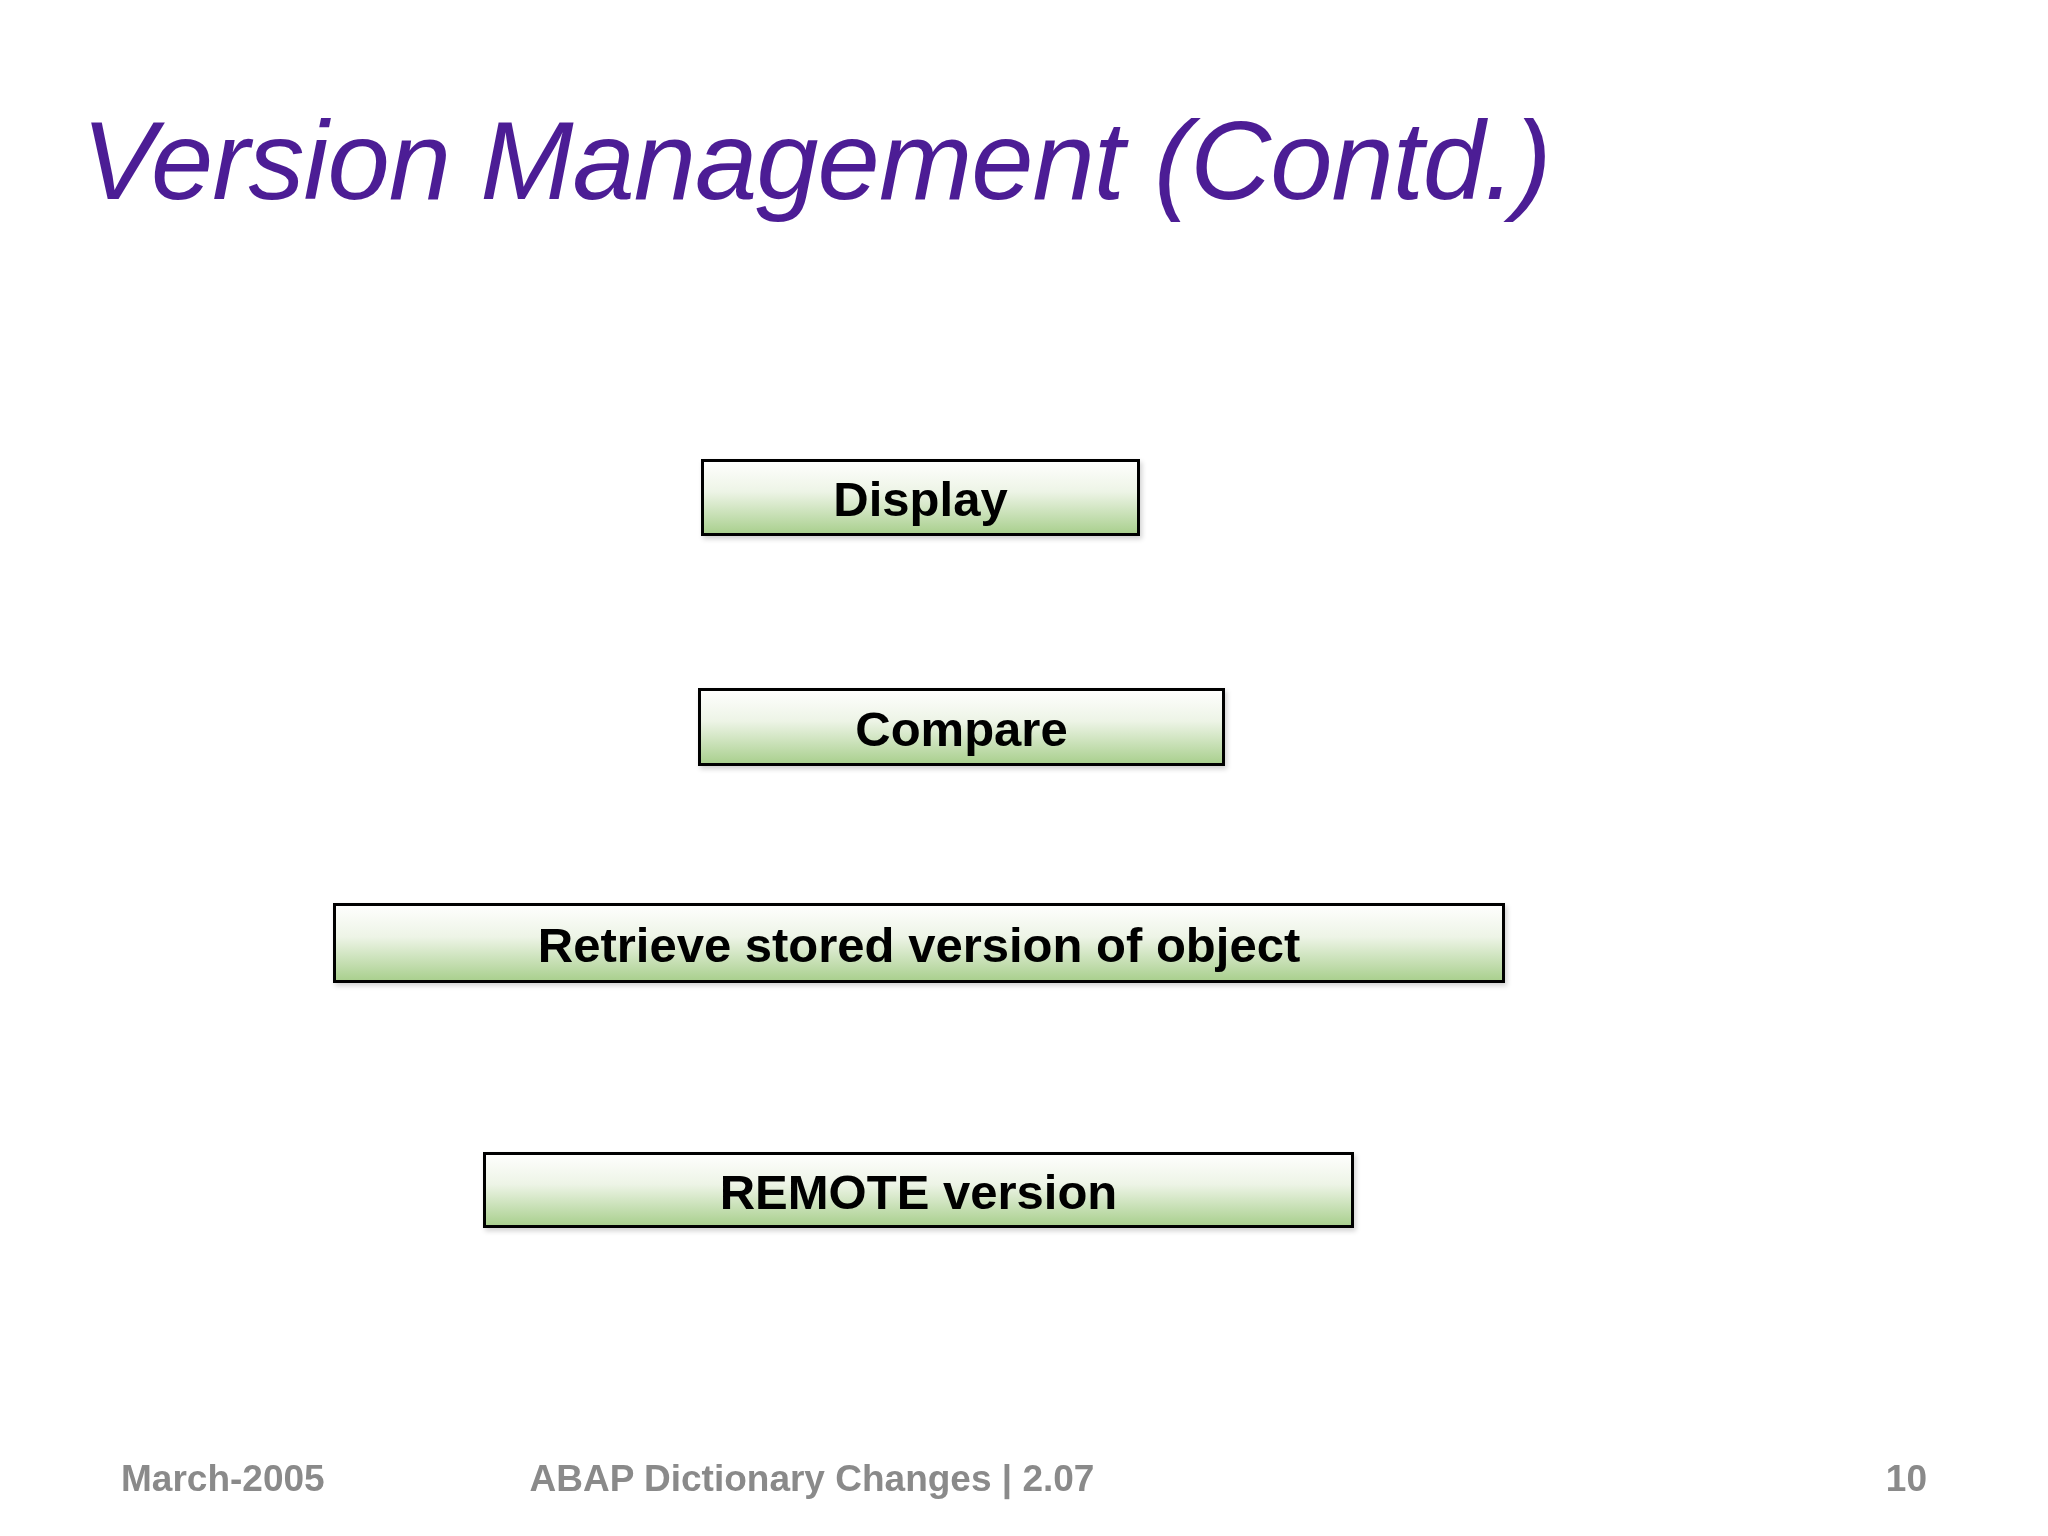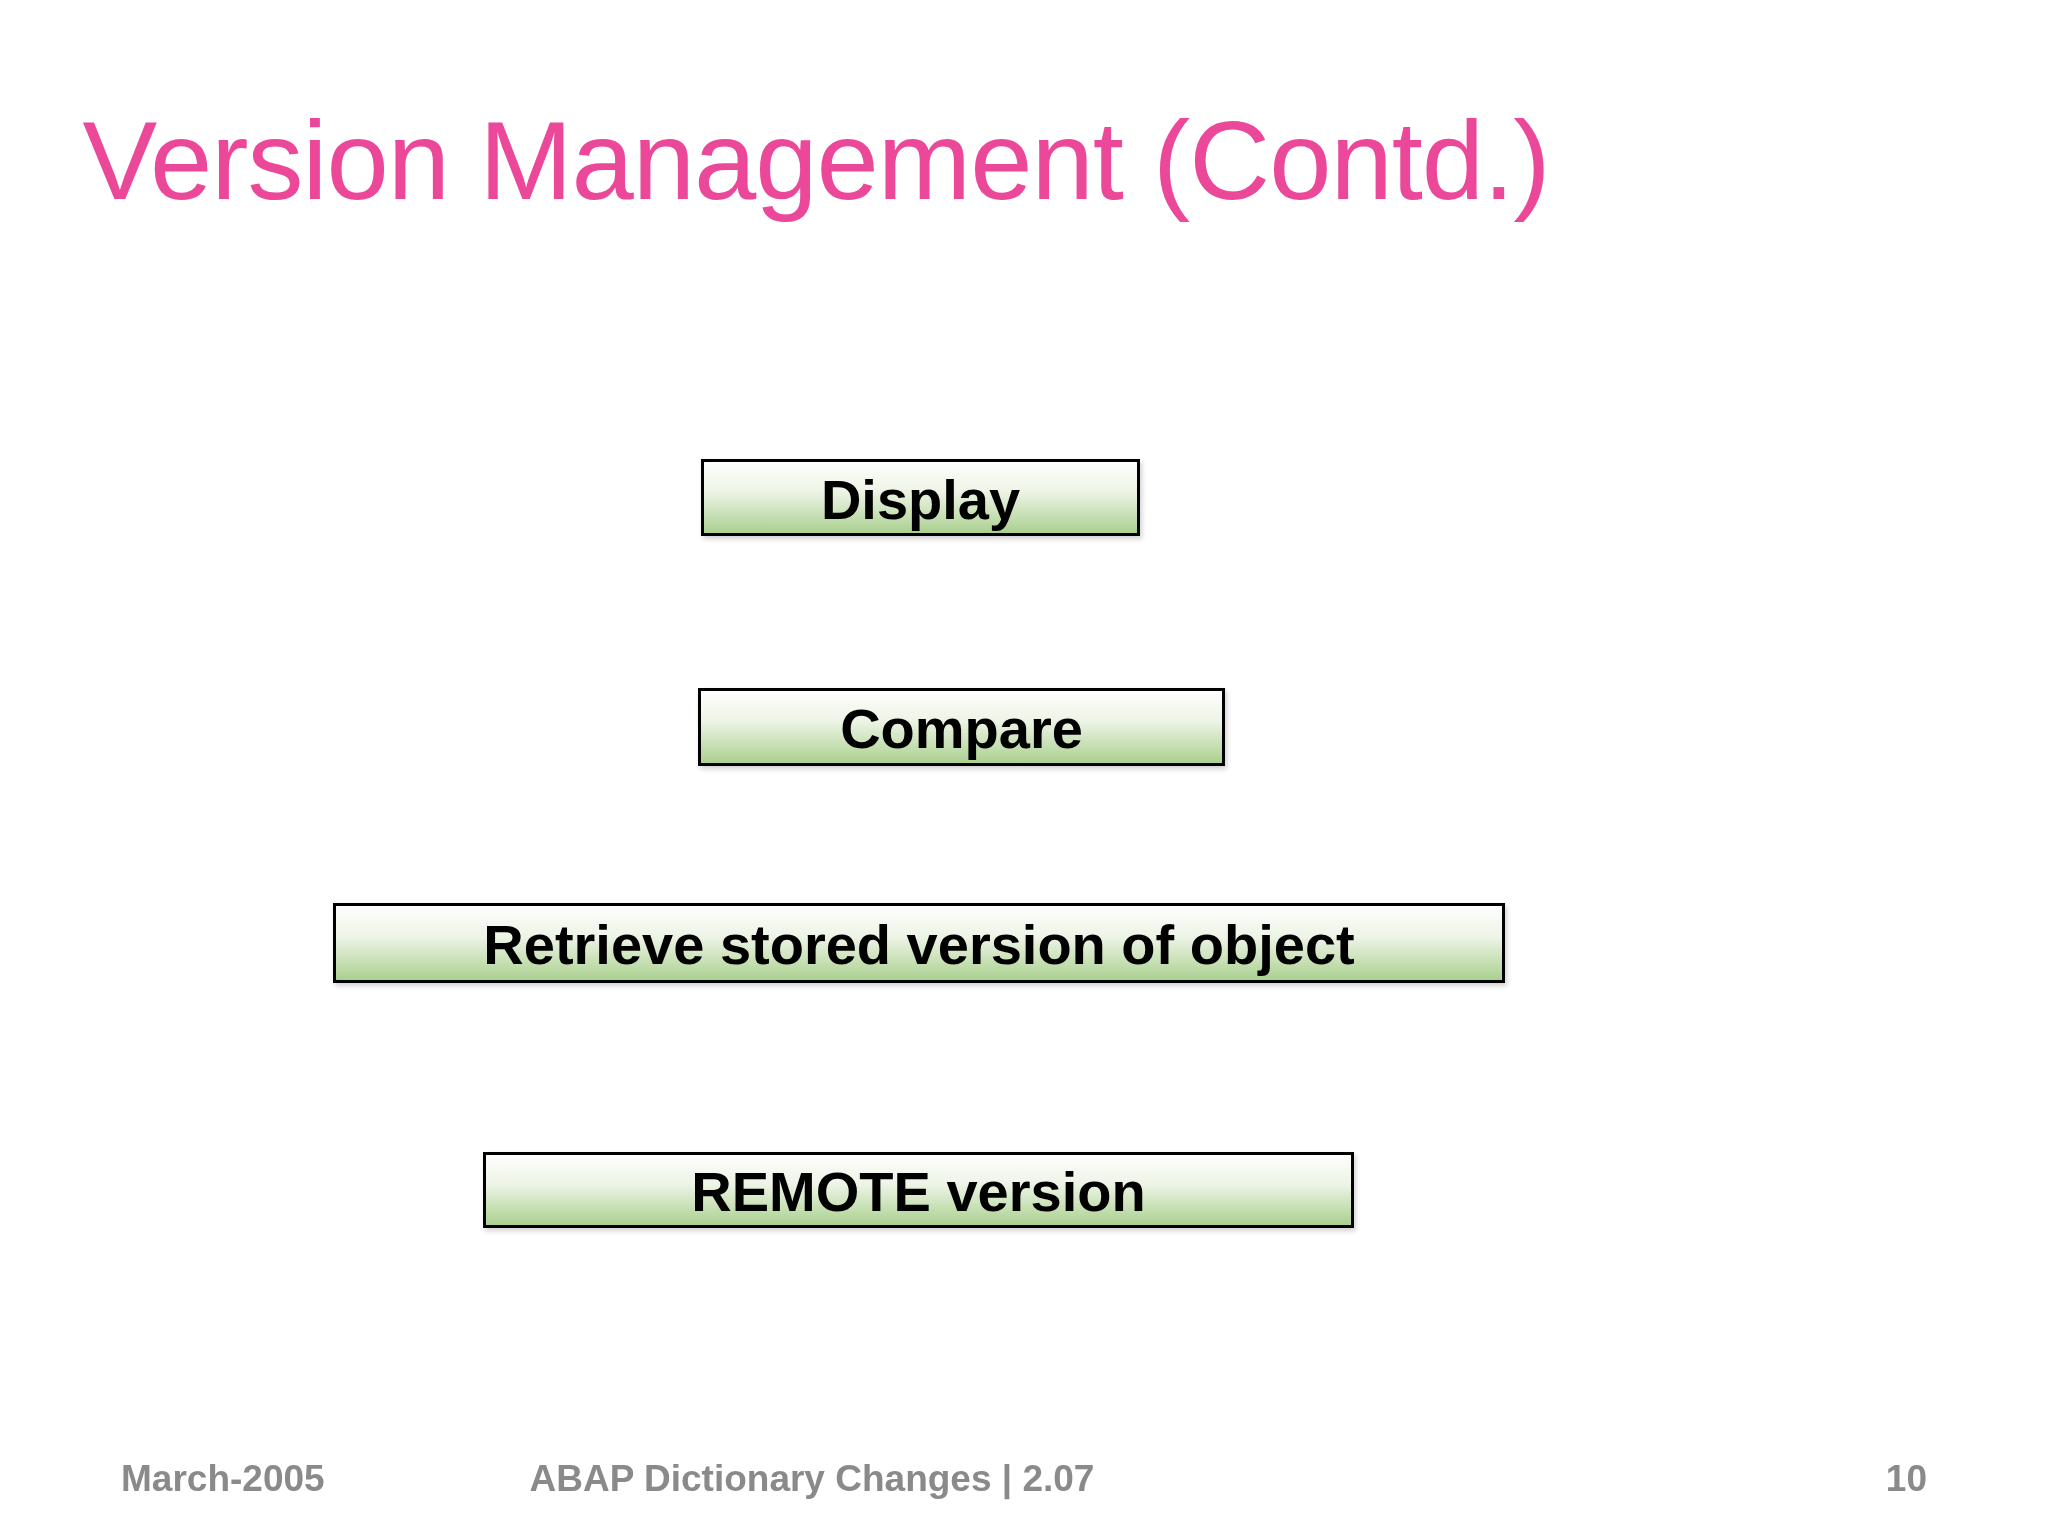--- a/index.html
+++ b/index.html
@@ -19,40 +19,41 @@
     position: absolute;
     top: 96px;
     left: 0;
     width: 1632px;
     margin: 0;
     text-align: center;
     font-family: "Liberation Sans", sans-serif;
     font-weight: 400;
     font-size: 112px;
     letter-spacing: -1px;
-    color: #ec4899;
+    color: #4c1d95;
     white-space: nowrap;
+    font-style: italic;
   }
   .btn {
     position: absolute;
     box-sizing: border-box;
     border: 3px solid var(--border-color, #000000);
     background: linear-gradient(180deg,
       var(--grad-top, #fefefd) 0%,
       var(--grad-mid, #edf4e6) 42%,
       var(--grad-bottom, #aad08f) 100%);
     display: flex;
     align-items: center;
     justify-content: center;
     box-shadow: 2px 3px 5px rgba(0,0,0,0.18);
   }
   .btn span {
     font-family: "Liberation Sans", sans-serif;
     font-weight: 700;
-    font-size: 56px;
+    font-size: 49px;
     color: #000000;
     white-space: nowrap;
     padding-top: 3px;
   }
   .btn-display  { left: 701px; top: 459px; width: 439px; height: 77px; }
   .btn-compare  { left: 698px; top: 688px; width: 527px; height: 78px; }
   .btn-retrieve { left: 333px; top: 903px; width: 1172px; height: 80px; }
   .btn-remote   { left: 483px; top: 1152px; width: 871px; height: 76px; }
 
   .footer-text {

